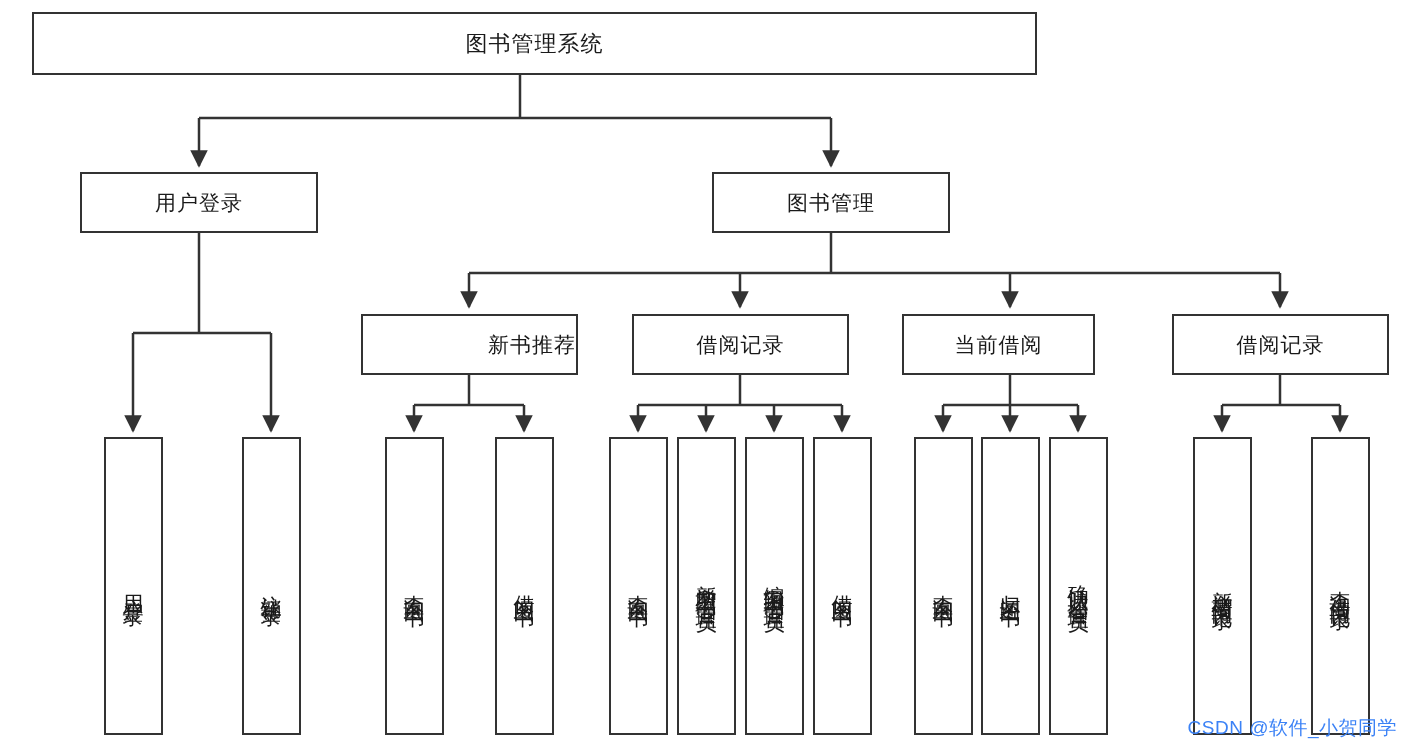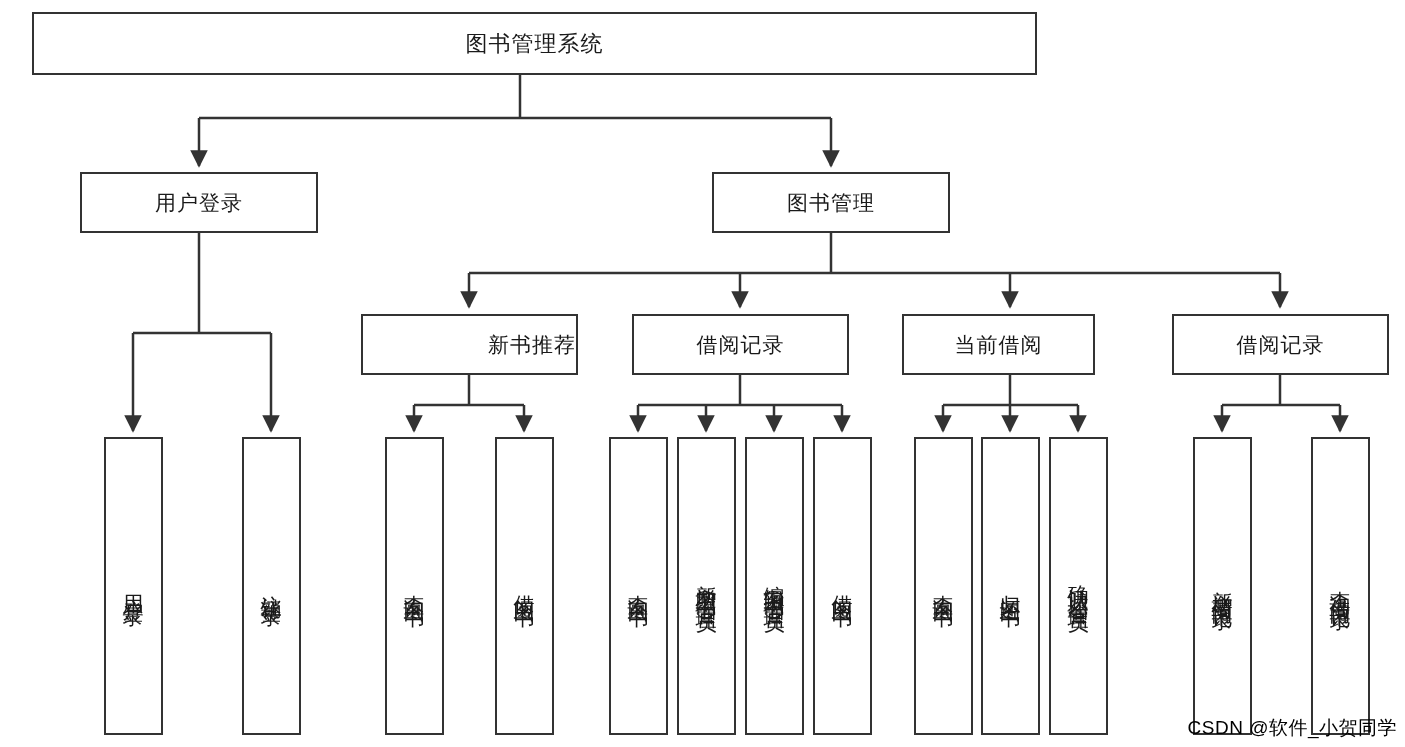--- a/index.html
+++ b/index.html
@@ -50,21 +50,21 @@
     white-space: nowrap;
   }
   .node.root {
     font-size: 22px;
   }
   #watermark {
     position: absolute;
     right: 8px;
     bottom: 6px;
     font-size: 19px;
-    color: #000000;
+    color: #3b82f6;
     letter-spacing: 0.5px;
     white-space: nowrap;
   }
 </style>
 </head>
 <body>
 
 <div id="canvas">
 
   <svg id="edges" viewBox="0 0 1405 747" width="1405" height="747" xmlns="http://www.w3.org/2000/svg">

